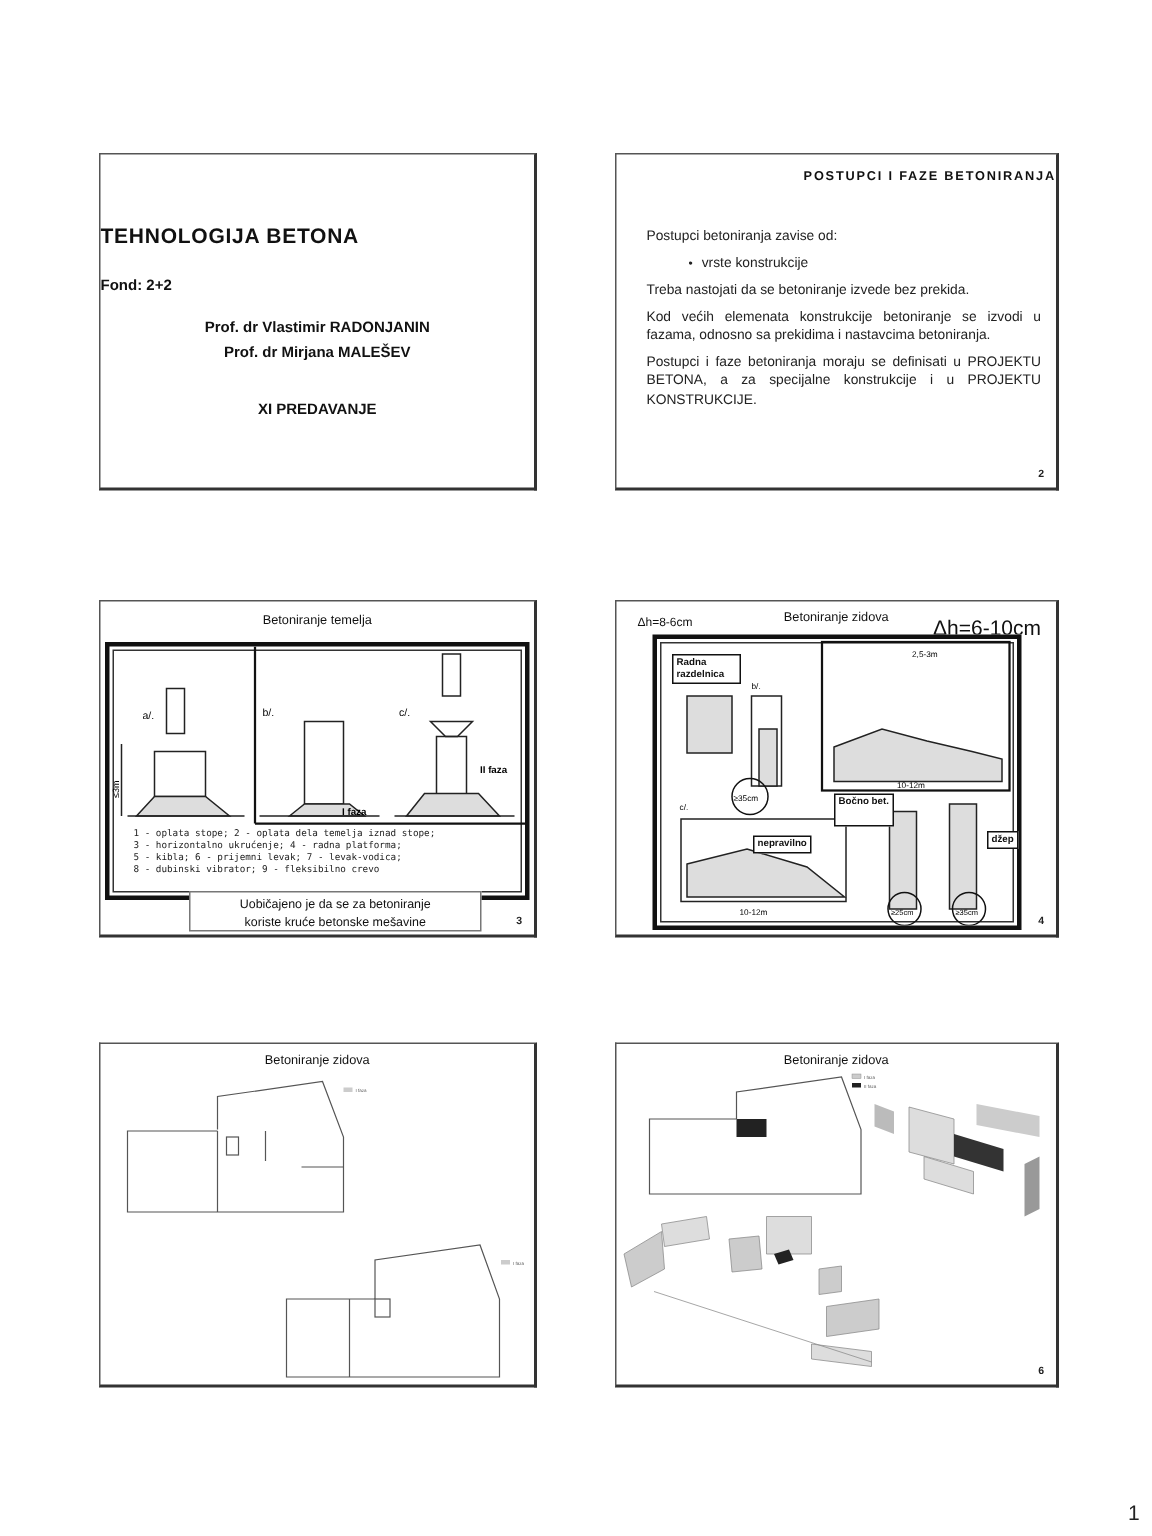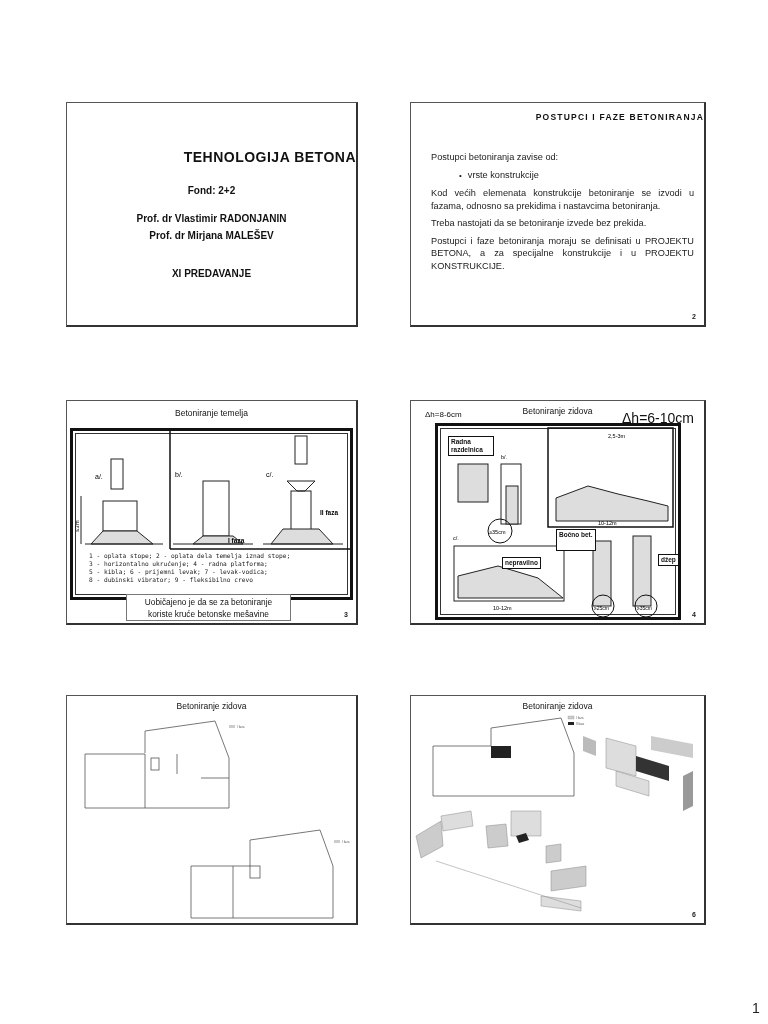--- a/index.html
+++ b/index.html
@@ -15,22 +15,22 @@
     background: #fff;
     overflow: hidden;
   }
   .slide-num {
     position: absolute; right: 8px; bottom: 5px;
     font-size: 7px; font-weight: bold; color: #222;
   }
 
   
   #s1 { left: 66px; top: 102px; }
-  #s1 .title { position: absolute; top: 46px; width: 100%; text-align: right; font-size: 14px; font-weight: bold; letter-spacing: 0.5px; }
-  #s1 .fond { position: absolute; top: 82px; width: 100%; text-align: center; font-size: 10px; font-weight: bold; }
+  #s1 .title { position: absolute; top: 46px; width: 100%; text-align: left; font-size: 14px; font-weight: bold; letter-spacing: 0.5px; }
+  #s1 .fond { position: absolute; top: 82px; width: 100%; text-align: left; font-size: 10px; font-weight: bold; }
   #s1 .prof1 { position: absolute; top: 110px; width: 100%; text-align: center; font-size: 10px; font-weight: bold; }
   #s1 .prof2 { position: absolute; top: 127px; width: 100%; text-align: center; font-size: 10px; font-weight: bold; }
   #s1 .lect { position: absolute; top: 165px; width: 100%; text-align: center; font-size: 10px; font-weight: bold; }
 
   
   #s2 { left: 410px; top: 102px; width: 296px; }
   #s2 .heading { position: absolute; top: 9px; width: 100%; text-align: right; font-size: 8.5px; font-weight: bold; letter-spacing: 1.2px; }
   #s2 .body { position: absolute; top: 48px; left: 20px; right: 10px; font-size: 9.2px; line-height: 12.5px; color: #222; }
   #s2 .body p { margin-bottom: 5px; text-align: justify; }
   #s2 .body ul { list-style: none; margin: 0 0 4px 28px; }
@@ -39,21 +39,21 @@
 
   
   #s3 { left: 66px; top: 400px; }
   #s3 .stitle { position: absolute; top: 7px; width: 100%; text-align: center; font-size: 8.5px; }
   #s3 .frame {
     position: absolute; left: 3px; top: 27px; width: 283px; height: 172px;
     border: 3px solid #111; outline: 1px solid #333; outline-offset: -6px; background: #fff;
   }
   #s3 .legend { position: absolute; left: 22px; top: 151px; font-family: "DejaVu Sans Mono", monospace; font-size: 6.2px; line-height: 8px; color: #222; white-space: pre; }
   #s3 .note {
-    position: absolute; left: 59px; top: 193px; width: 165px; height: 27px;
+    position: absolute; left: 59px; top: 193px; width: 195px; height: 27px;
     border: 1px solid #777; background: #fff; text-align: center;
     font-size: 8.3px; line-height: 11.5px; padding-top: 2px;
   }
 
   
   #s4 { left: 410px; top: 400px; width: 296px; }
   #s4 .stitle { position: absolute; top: 5px; width: 100%; text-align: center; font-size: 8.5px; }
   #s4 .dh-left { position: absolute; left: 14px; top: 9px; font-size: 8px; }
   #s4 .dh-right { position: absolute; right: 10px; top: 9px; font-size: 14px; }
   #s4 .frame {
@@ -81,22 +81,22 @@
   <div class="lect">XI PREDAVANJE</div>
 </div>
 
 <div class="slide" id="s2">
   <div class="heading">POSTUPCI I FAZE BETONIRANJA</div>
   <div class="body">
     <p>Postupci betoniranja zavise od:</p>
     <ul>
       <li>vrste konstrukcije</li>
     </ul>
+    <p>Treba nastojati da se betoniranje izvede bez prekida.</p>
     <p>Kod većih elemenata konstrukcije betoniranje se izvodi u fazama, odnosno sa prekidima i nastavcima betoniranja.</p>
-    <p>Treba nastojati da se betoniranje izvede bez prekida.</p>
     <p>Postupci i faze betoniranja moraju se definisati u PROJEKTU BETONA, a za specijalne konstrukcije i u PROJEKTU KONSTRUKCIJE.</p>
   </div>
   <div class="slide-num">2</div>
 </div>
 
 <div class="slide" id="s3">
   <div class="stitle">Betoniranje temelja</div>
   <div class="frame">
     <svg width="277" height="166" viewBox="0 0 277 166">
       <line x1="97" y1="0" x2="97" y2="118" stroke="#111" stroke-width="1.5"></line>

